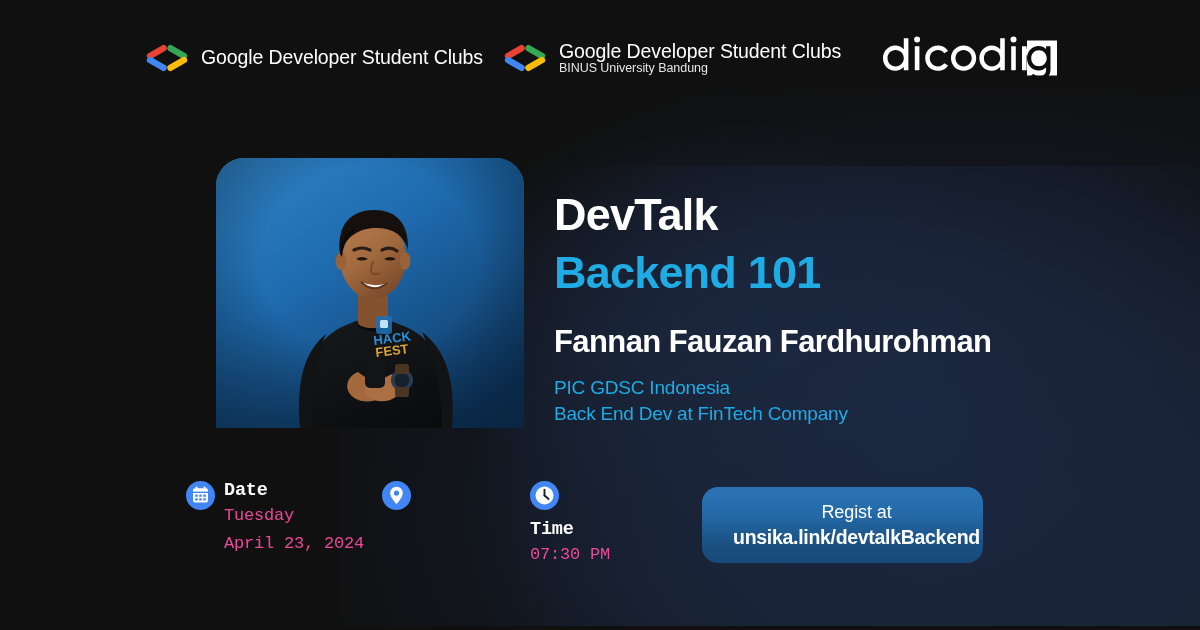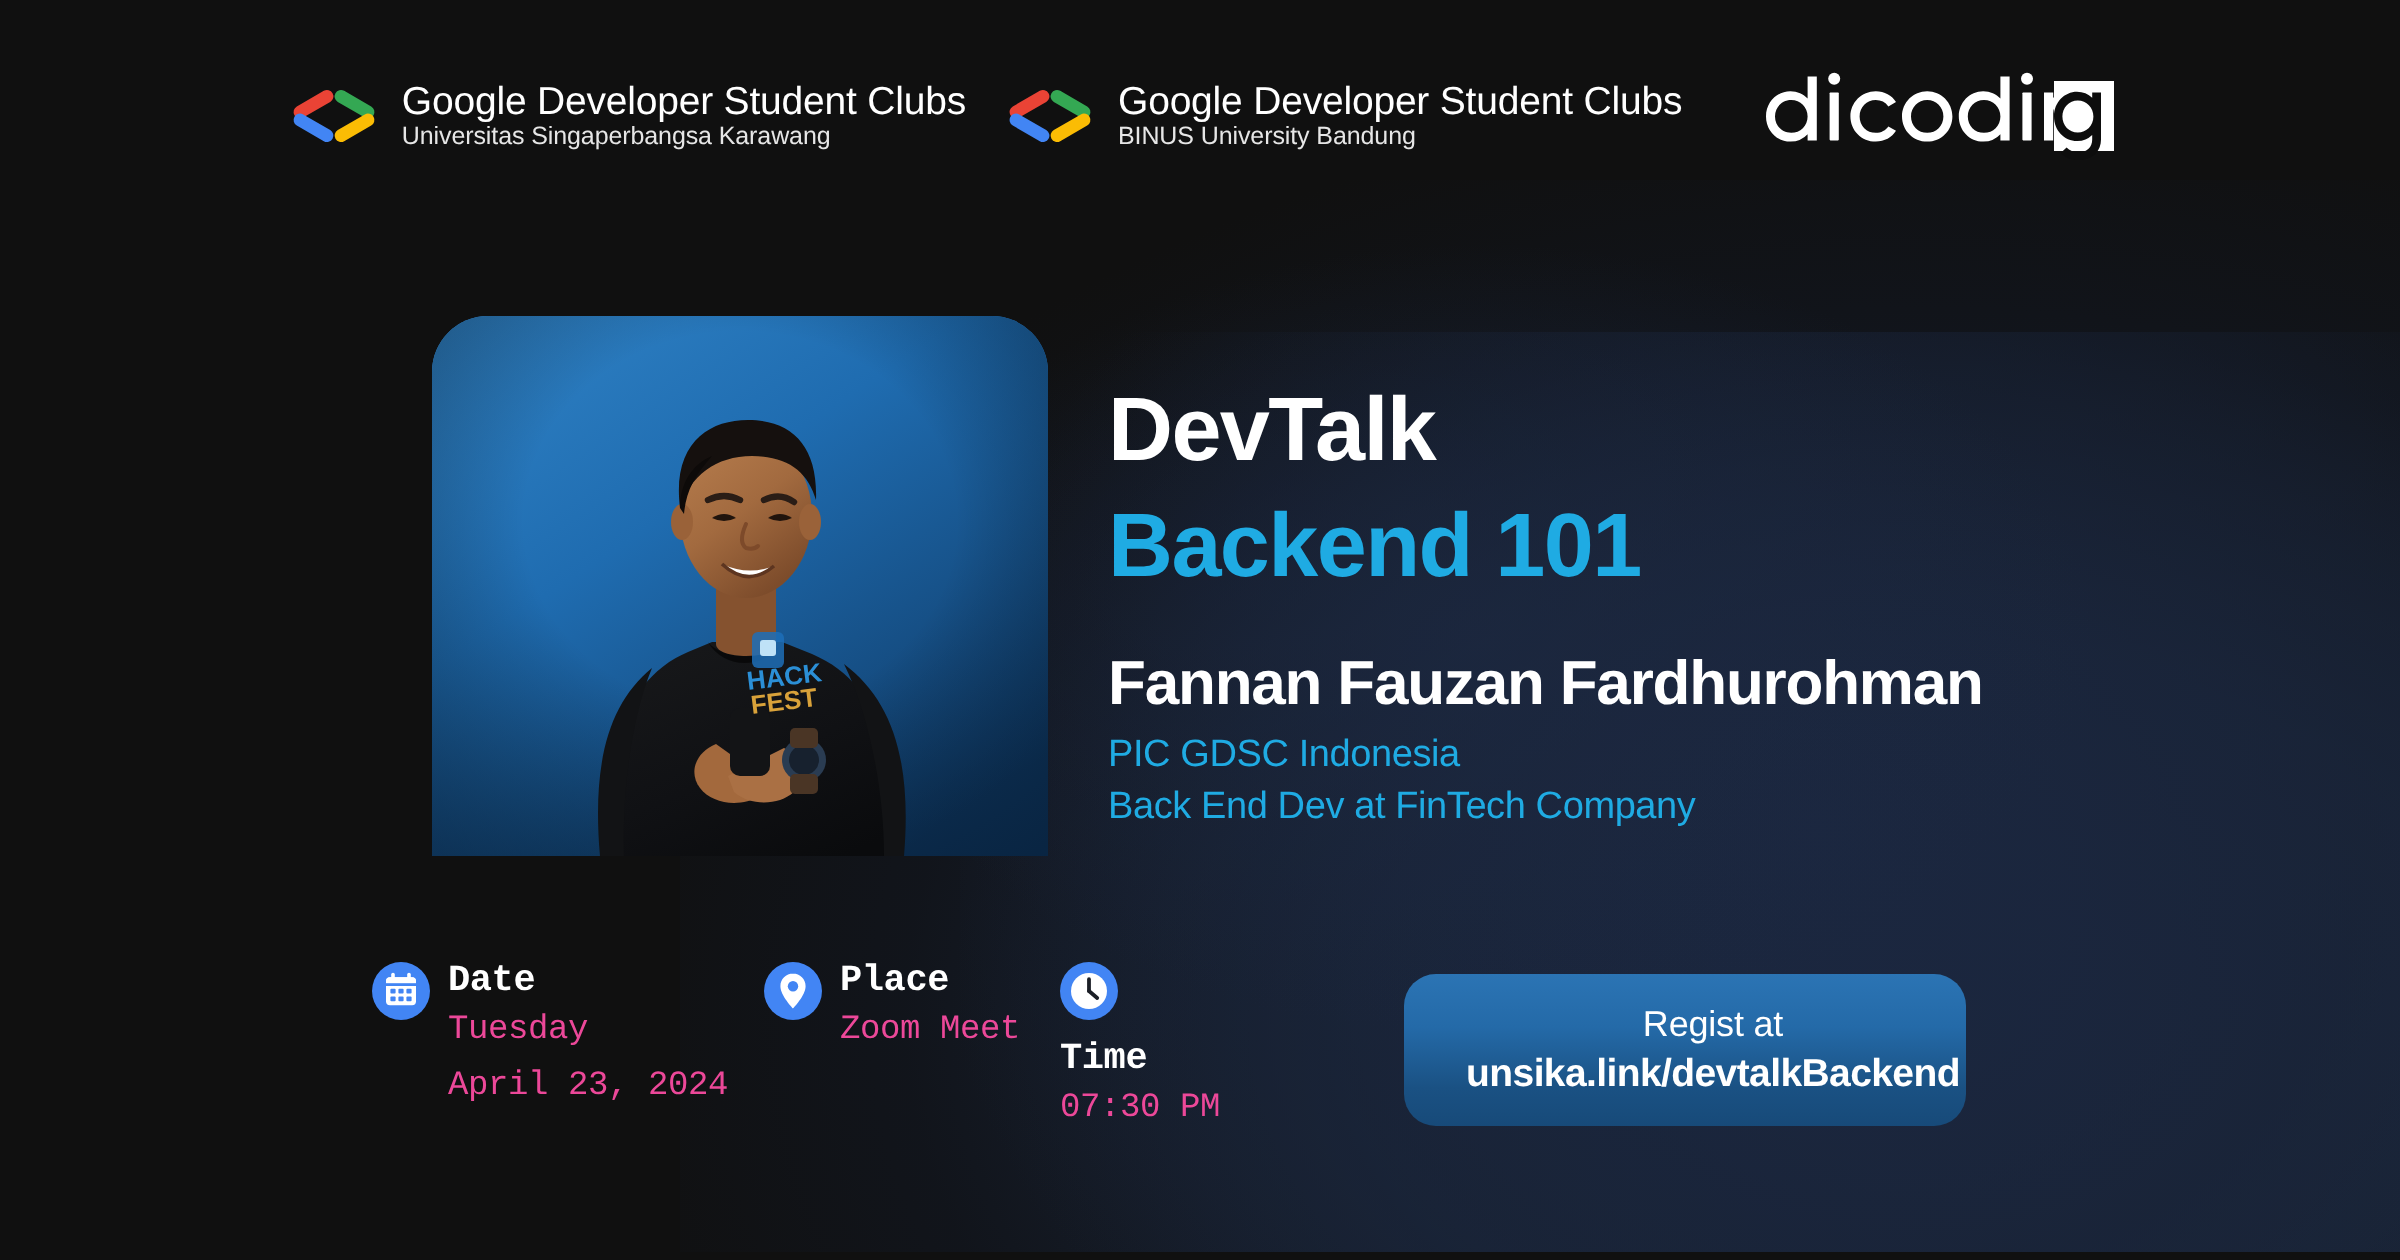--- a/index.html
+++ b/index.html
@@ -70,21 +70,21 @@
   .backend {
     font-size:45px; font-weight:bold; color:#1fabe3;
     letter-spacing:-0.8px; line-height:1.02; margin-top:12px;
   }
   .speaker-name {
     margin-top:30px;
     font-size:31px; font-weight:bold; color:#ffffff;
     letter-spacing:-0.6px; line-height:1.05;
   }
   .speaker-role {
-    margin-top:7px;
+    margin-top:17px;
     font-size:19px; color:#1fabe3; font-weight:400;
     line-height:1.33; letter-spacing:-0.2px;
   }
 
   
   .info-row {
     position:absolute; left:186px; top:480px;
     display:flex; align-items:flex-start; gap:0; z-index:5;font-family:Liberation Mono, monospace;
   }
   .info-item { display:flex; align-items:flex-start; gap:9px; }
@@ -126,21 +126,20 @@
           <g stroke-linecap="round" stroke-width="6.4" fill="none">
             <line x1="20.5" y1="5.2" x2="7.0" y2="13.0" stroke="#EA4335"></line>
             <line x1="7.0" y1="17.0" x2="20.5" y2="24.8" stroke="#4285F4"></line>
             <line x1="27.5" y1="5.2" x2="41.0" y2="13.0" stroke="#34A853"></line>
             <line x1="41.0" y1="17.0" x2="27.5" y2="24.8" stroke="#FBBC04"></line>
           </g>
         </svg>
       </span>
       <span class="gdsc-text">
         <span class="gdsc-title">Google Developer Student Clubs</span>
-        <span class="gdsc-sub">Universitas Singaperbangsa Karawang</span>
       </span>
     </div>
 
     <div class="gdsc-lockup">
       <span class="gdsc-mark">
         <svg viewBox="0 0 48 30" xmlns="http://www.w3.org/2000/svg">
           <g stroke-linecap="round" stroke-width="6.4" fill="none">
             <line x1="20.5" y1="5.2" x2="7.0" y2="13.0" stroke="#EA4335"></line>
             <line x1="7.0" y1="17.0" x2="20.5" y2="24.8" stroke="#4285F4"></line>
             <line x1="27.5" y1="5.2" x2="41.0" y2="13.0" stroke="#34A853"></line>
@@ -298,24 +297,20 @@
     </div>
 
     <div class="info-item place">
       <span class="info-icon">
         <svg width="29" height="29" viewBox="0 0 29 29" xmlns="http://www.w3.org/2000/svg">
           <circle cx="14.5" cy="14.5" r="14.5" fill="#4285F4"></circle>
           <path d="M14.5 5.8c-3.5 0-6.3 2.8-6.3 6.3 0 4.7 6.3 11.1 6.3 11.1s6.3-6.4 6.3-11.1c0-3.5-2.8-6.3-6.3-6.3z" fill="#ffffff"></path>
           <circle cx="14.5" cy="12.1" r="2.6" fill="#4285F4"></circle>
         </svg>
       </span>
-      <span class="info-body">
-        <span class="info-label">Place</span>
-        <span class="info-value">Zoom Meet</span>
-      </span>
     </div>
 
     <div class="info-item time">
       <span class="info-icon">
         <svg width="29" height="29" viewBox="0 0 29 29" xmlns="http://www.w3.org/2000/svg">
           <circle cx="14.5" cy="14.5" r="14.5" fill="#4285F4"></circle>
           <circle cx="14.5" cy="14.5" r="9" fill="#ffffff"></circle>
           <g stroke="#1b1f26" stroke-width="1.9" stroke-linecap="round">
             <line x1="14.5" y1="14.5" x2="14.5" y2="8.6"></line>
             <line x1="14.5" y1="14.5" x2="18.6" y2="18.0"></line>

